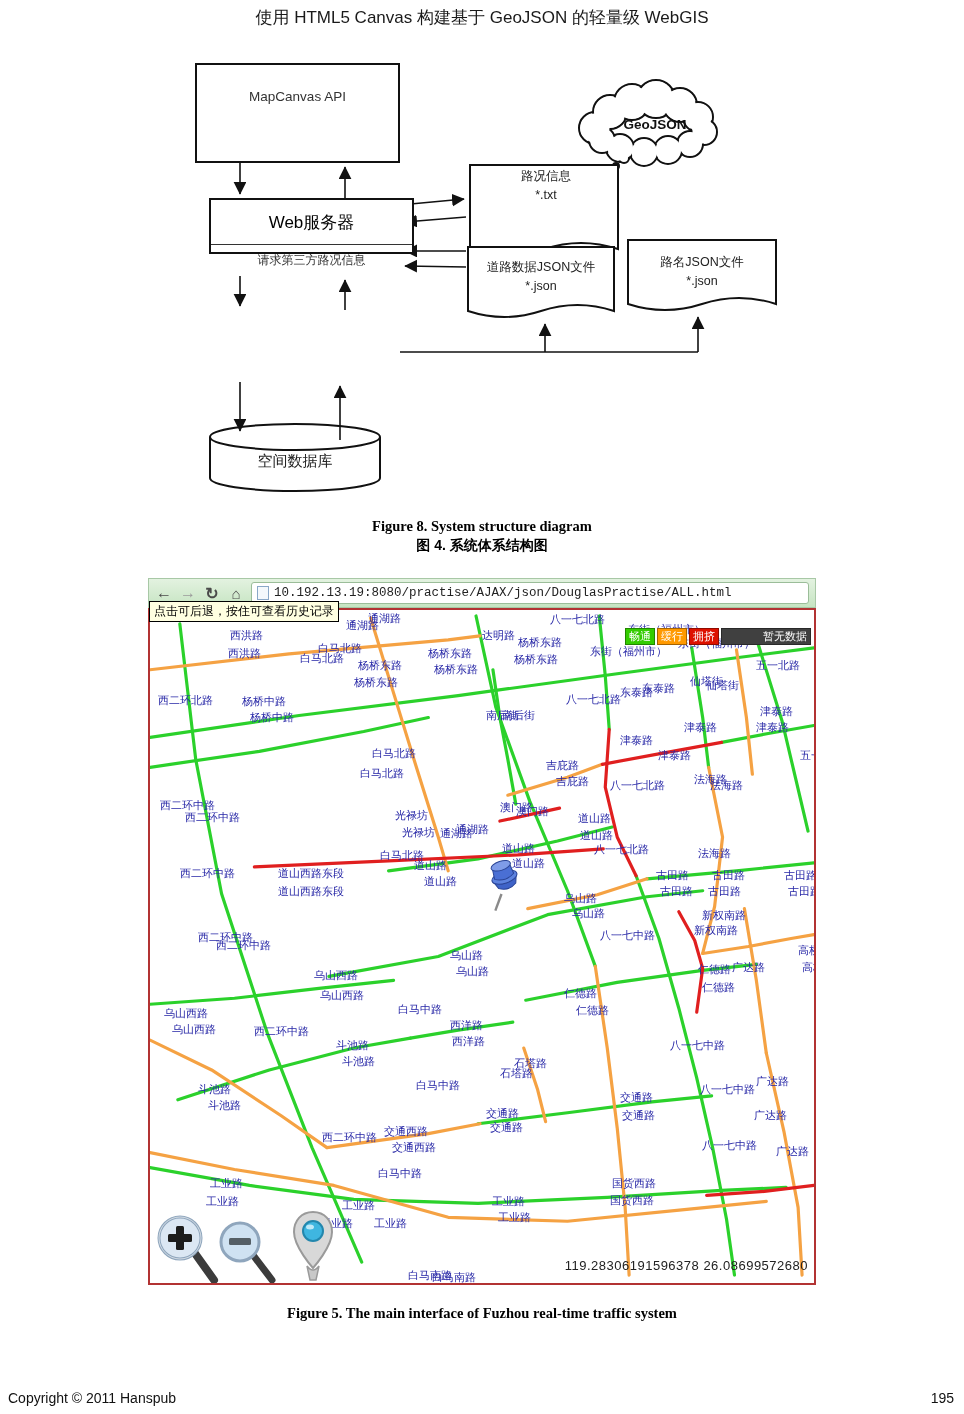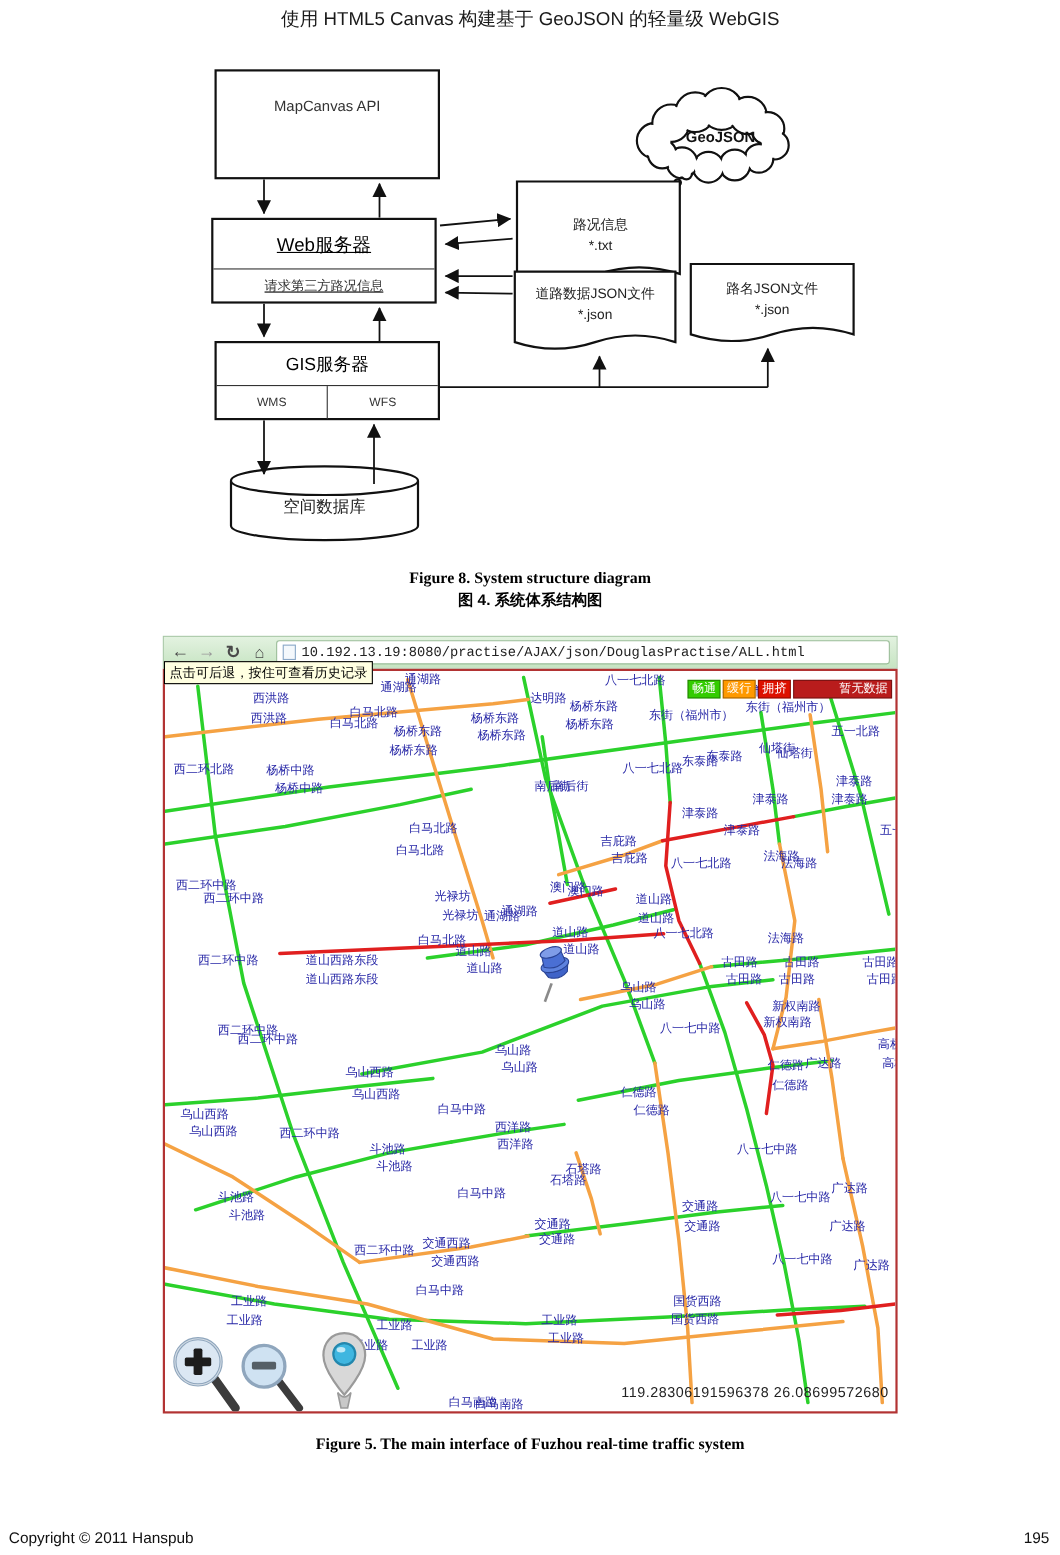--- a/index.html
+++ b/index.html
@@ -29,21 +29,21 @@
   #urlbox{flex:1;height:20px;background:#fff;border:1px solid #9bbd99;border-radius:3px;display:flex;align-items:center;
     padding:0 5px;gap:5px;}
   #pageico{width:10px;height:12px;border:1px solid #8aa8c8;background:#f4f8fc;display:inline-block;}
   #urltext{font-family:"Liberation Mono",monospace;font-size:12.5px;color:#222;white-space:nowrap;}
   #tooltip{position:absolute;top:23px;left:1px;background:#ffffe1;border:1px solid #000;font-size:12px;color:#000;
     padding:1px 4px;white-space:nowrap;z-index:30;}
   #map{position:absolute;top:30px;left:0;width:668px;height:677px;border:2px solid #b23333;box-sizing:border-box;
     background:#fff;overflow:hidden;}
   #roads{position:absolute;top:0;left:0;}
   .rl{position:absolute;font-size:11px;color:#2626a6;white-space:nowrap;line-height:1;}
-  #legend{position:absolute;top:8px;right:3px;display:flex;gap:2px;z-index:20;}
+  #legend{position:absolute;top:18px;right:3px;display:flex;gap:2px;z-index:20;}
   .chip{font-size:11px;color:#fff;padding:1px 3px;border:1px solid rgba(0,0,0,.35);line-height:1.2;cursor:pointer;white-space:nowrap;}
   #coords{position:absolute;right:6px;bottom:10px;font-size:13px;color:#222;letter-spacing:.5px;z-index:15;}
   .ctl{position:absolute;z-index:18;}
 </style>
 </head>
 <body>
 
 <div id="page-title" class="serif">使用 HTML5 Canvas 构建基于 GeoJSON 的轻量级 WebGIS</div>
 
 <div id="fig4">
@@ -109,34 +109,27 @@
       <line x1="466" y1="212" x2="405" y2="211" marker-end="url(#arr)"></line>
       <path d="M400,297 H698"></path>
       <line x1="545" y1="297" x2="545" y2="269" marker-end="url(#arr)"></line>
       <line x1="698" y1="297" x2="698" y2="262" marker-end="url(#arr)"></line>
     </g>
   </svg>
 
   <div class="dbox" style="left:195px;top:8px;width:205px;height:100px;">
     <div class="bd" style="height:63px;font-size:13.5px;color:#333;">MapCanvas API</div>
   </div>
-  <div class="dbox" style="left:192px;top:143px;width:205px;height:78px;text-decoration:underline;">
+  <div class="dbox" style="left:209px;top:143px;width:205px;height:56px;">
     <div class="hd" style="height:44px;font-size:17px;">Web服务器</div>
     <div class="bd" style="height:30px;font-size:12px;color:#333;">请求第三方路况信息</div>
   </div>
-  <div class="dbox" style="left:195px;top:255px;width:205px;height:72px;">
-    <div class="hd" style="height:38px;font-size:16px;">GIS服务器</div>
-    <div class="bd" style="height:30px;font-size:11px;color:#333;">
-      <div style="flex:1;text-align:center;border-right:1px solid #333;line-height:30px;">WMS</div>
-      <div style="flex:1;text-align:center;line-height:30px;">WFS</div>
-    </div>
-  </div>
   <div class="doc-text" style="left:210px;top:395px;width:170px;font-size:15px;">空间数据库</div>
   <div class="doc-text" style="left:600px;top:60px;width:110px;font-size:13.5px;font-weight:bold;color:#111;">GeoJSON</div>
-  <div class="doc-text" style="left:470px;top:140px;width:152px;">
+  <div class="doc-text" style="left:470px;top:112px;width:152px;">
     <div>路况信息</div>
     <div>*.txt</div>
   </div>
   <div class="doc-text" style="left:468px;top:203px;width:146px;">
     <div>道路数据JSON文件</div>
     <div>*.json</div>
   </div>
   <div class="doc-text" style="left:628px;top:198px;width:148px;">
     <div>路名JSON文件</div>
     <div>*.json</div>
@@ -325,21 +318,21 @@
         <span class="rl" style="left: 348px; top: 602px;">工业路</span>
         <span class="rl" style="left: 462px; top: 568px;">国货西路</span>
         <span class="rl" style="left: 460px; top: 585px;">国货西路</span>
         <span class="rl" style="left: 258px; top: 660px;">白马南路</span>
         <span class="rl" style="left: 282px; top: 662px;">白马南路</span>
       </div>
     <div id="legend">
         <span class="chip" style="background: rgb(51, 204, 0);">畅通</span>
         <span class="chip" style="background: rgb(255, 153, 0);">缓行</span>
         <span class="chip" style="background: rgb(221, 17, 0);">拥挤</span>
-        <span class="chip" style="background: #b91c1c; padding-left: 41px;">暂无数据</span>
+        <span class="chip" style="background: #404040; padding-left: 41px;">暂无数据</span>
       </div>
 
     <svg class="ctl" style="left:332px;top:246px;" width="48" height="56" viewBox="0 0 48 56">
       <g transform="rotate(-18 24 26)">
         <line x1="16" y1="36" x2="5" y2="50" stroke="#8a8a8a" stroke-width="2.4"></line>
         <path d="M12,22 Q24,32 36,22 L33,30 Q24,36 15,30 Z" fill="#3f63c8" stroke="#2a4496" stroke-width="1"></path>
         <ellipse cx="24" cy="21" rx="13" ry="6" fill="#5d82de" stroke="#2a4496" stroke-width="1"></ellipse>
         <path d="M15,10 Q24,16 33,10 L34,20 Q24,26 14,20 Z" fill="#4a6fd4" stroke="#2a4496" stroke-width="1"></path>
         <ellipse cx="24" cy="9" rx="10" ry="4.5" fill="#7f9ce8" stroke="#2a4496" stroke-width="1"></ellipse>
       </g>

